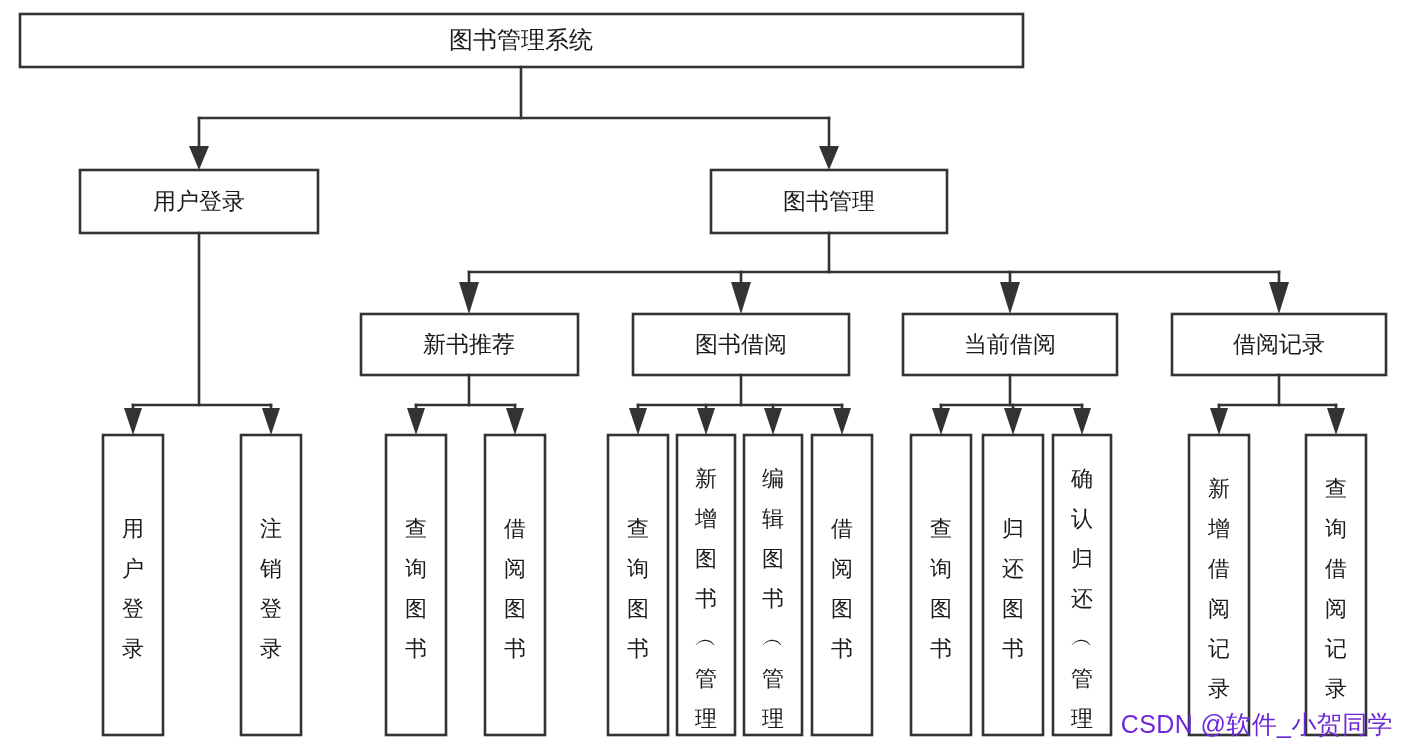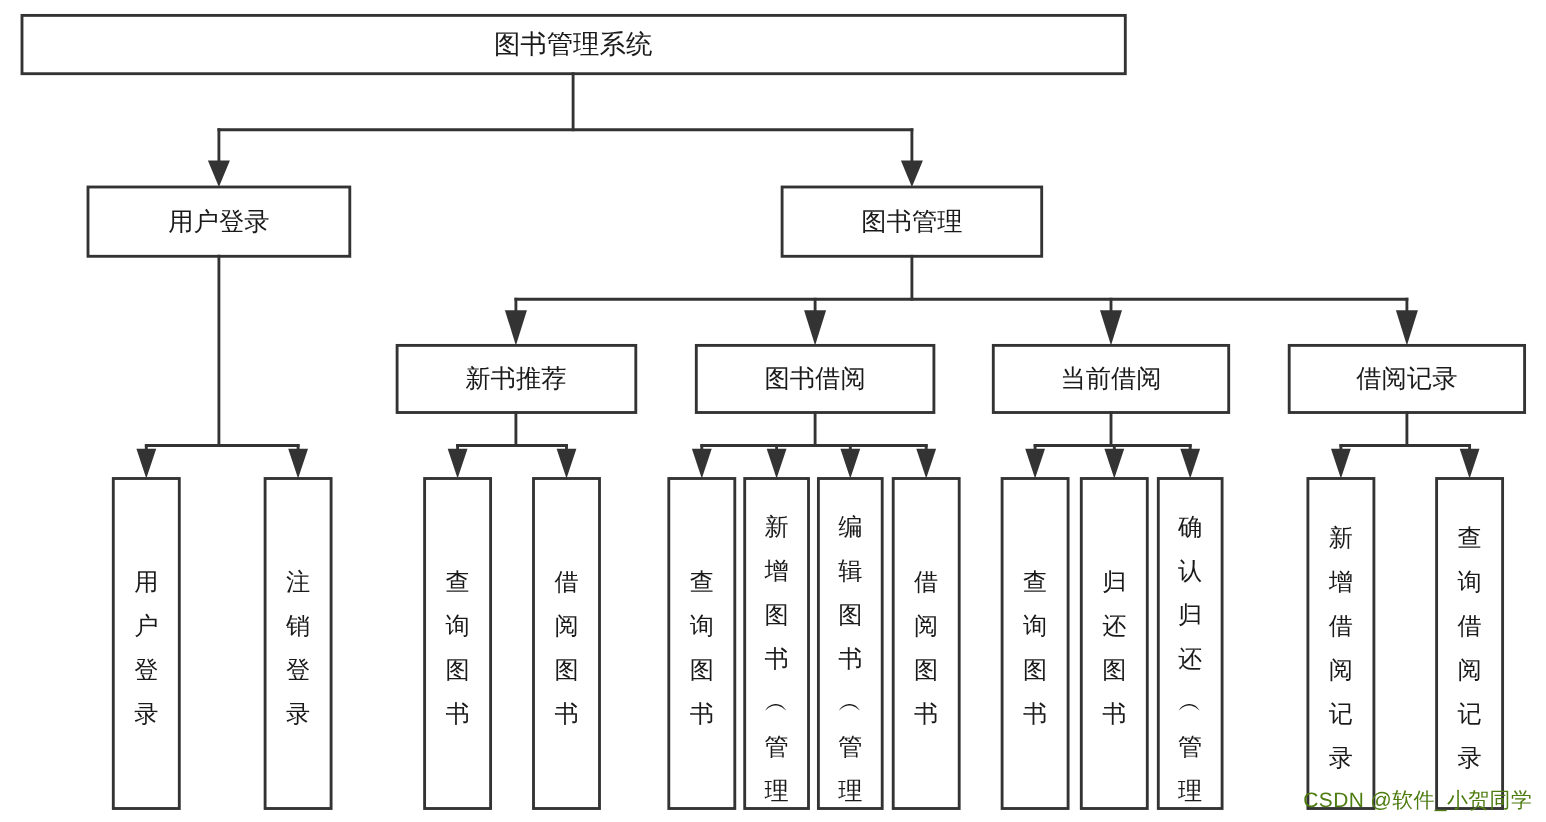--- a/index.html
+++ b/index.html
@@ -55,22 +55,22 @@
     font-family: "Liberation Sans", "DejaVu Sans", sans-serif;
     font-size: 22px;
     fill: #1a1a1a;
     text-anchor: middle;
   }
   .watermark {
     position: absolute;
     right: 12px;
     bottom: 6px;
     font-family: "Liberation Sans", "DejaVu Sans", sans-serif;
-    font-size: 19px;
-    color: #4d7c0f;
+    font-size: 25px;
+    color: #6d28d9;
     letter-spacing: 0.4px;
     white-space: nowrap;
     user-select: none;
   }
 </style>
 </head>
 <body>
 
 <div id="diagram-root">
 

